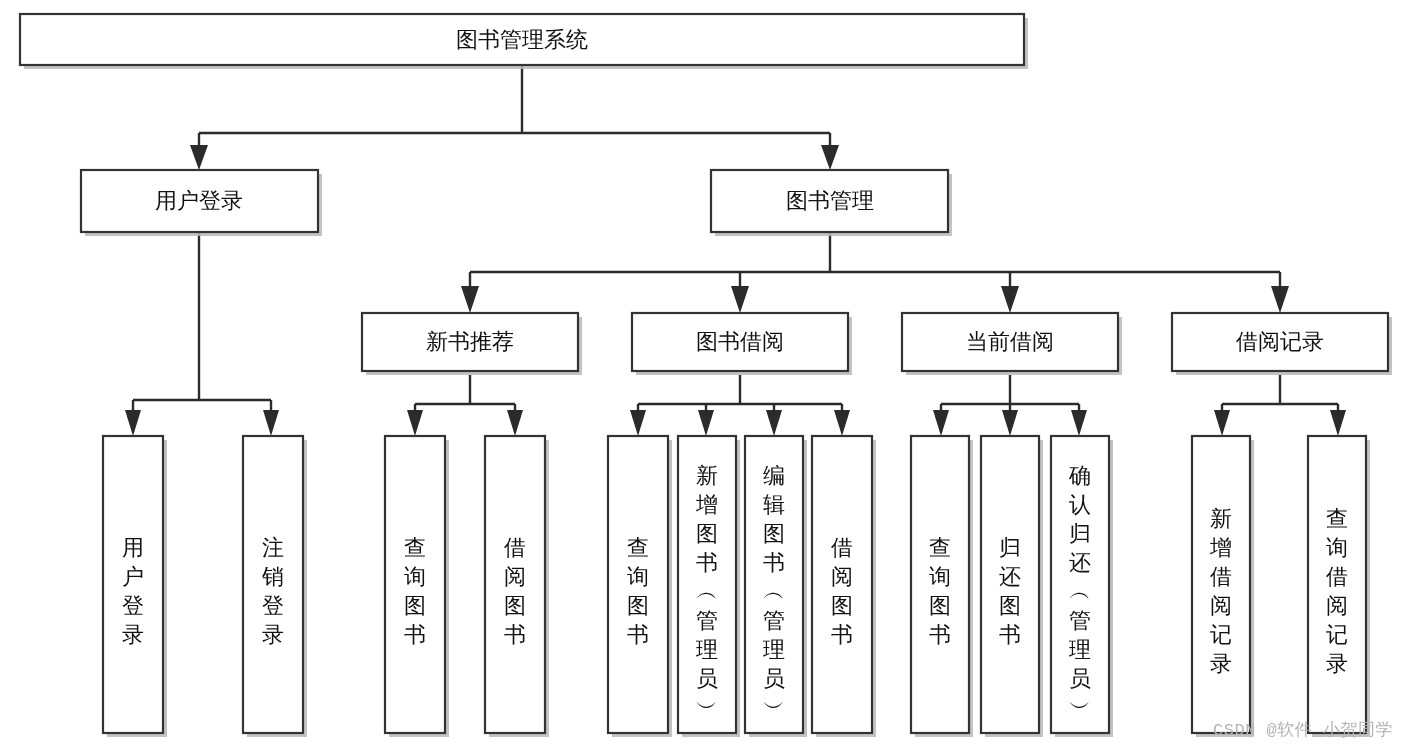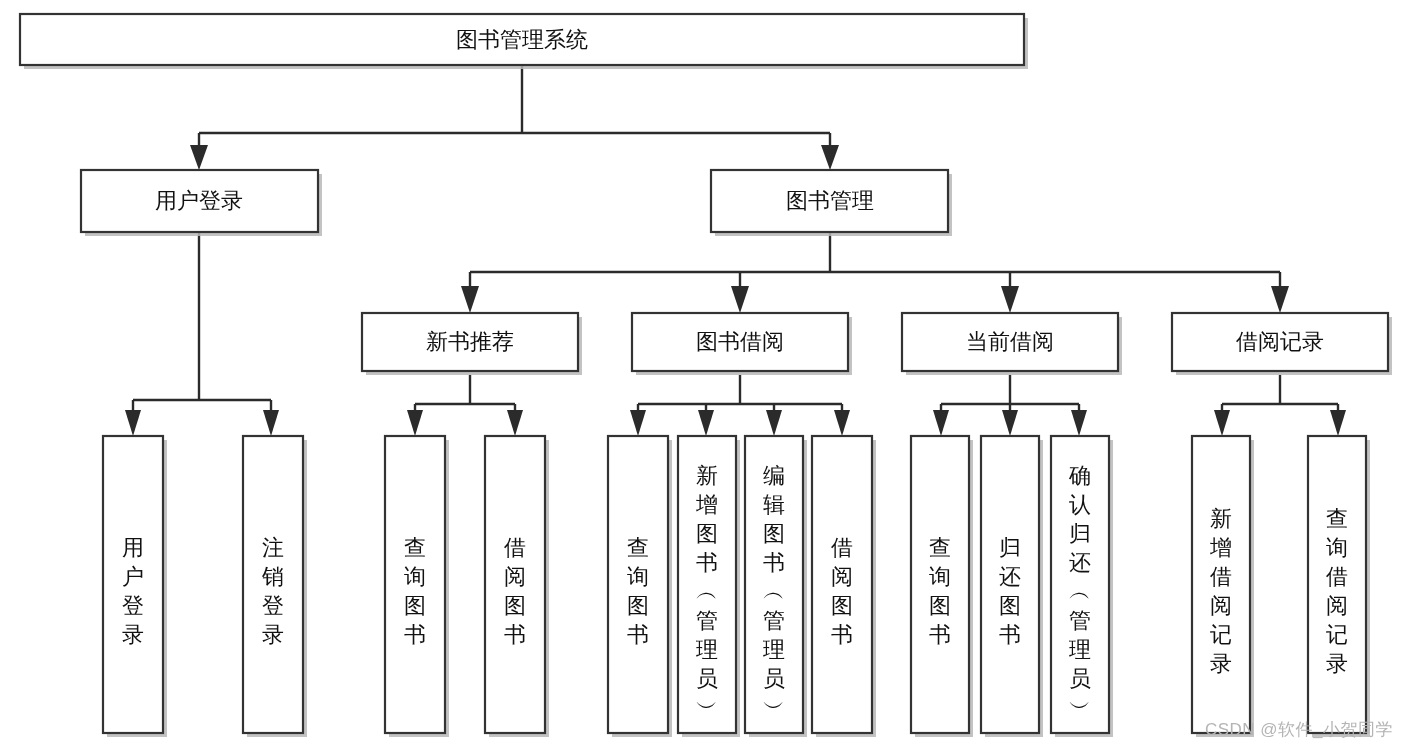--- a/index.html
+++ b/index.html
@@ -57,21 +57,21 @@
   .node-label-v {
     font-family: "DejaVu Sans", "Liberation Sans", sans-serif;
     font-size: 22px;
     fill: #111111;
     text-anchor: middle;
   }
   .watermark {
     position: absolute;
     right: 12px;
     bottom: 6px;
-    font-family: Liberation Sans, sans-serif;
+    font-family: Liberation Mono, monospace;
     font-size: 17px;
     color: #b4b4b4;
     letter-spacing: 0.5px;
     white-space: nowrap;
     user-select: none;
   }
 </style>
 </head>
 <body>
 

